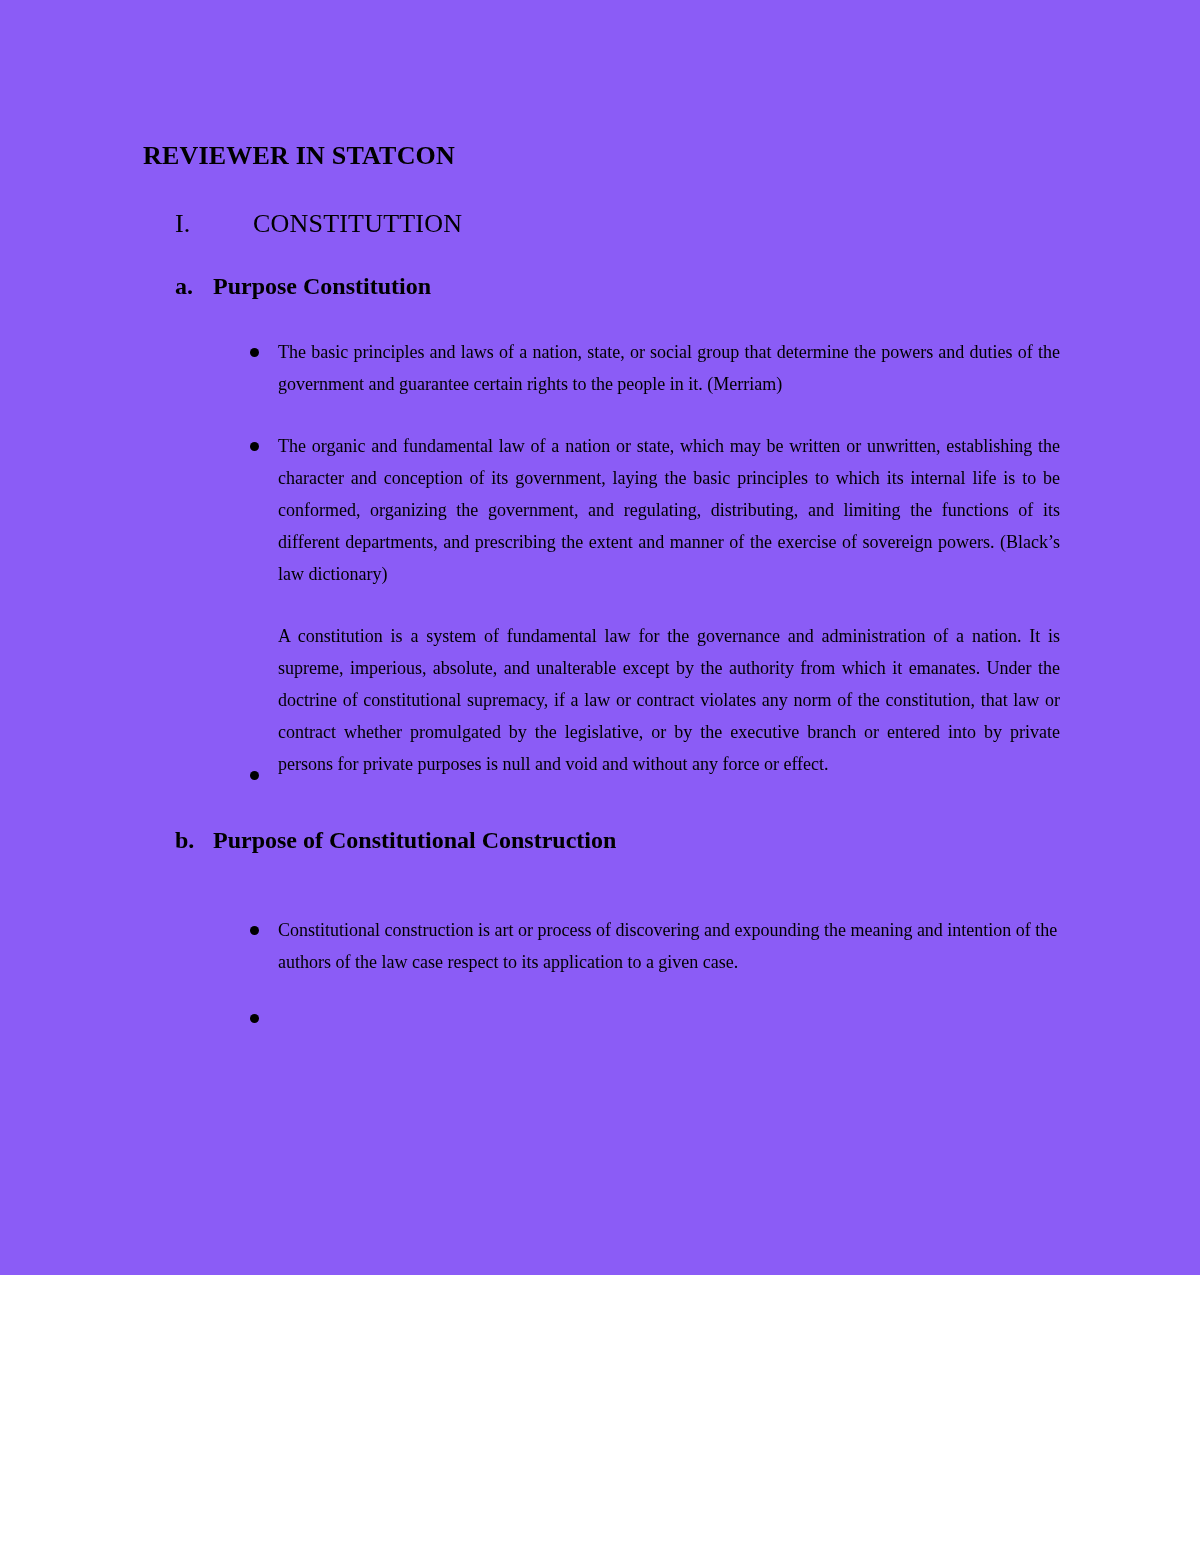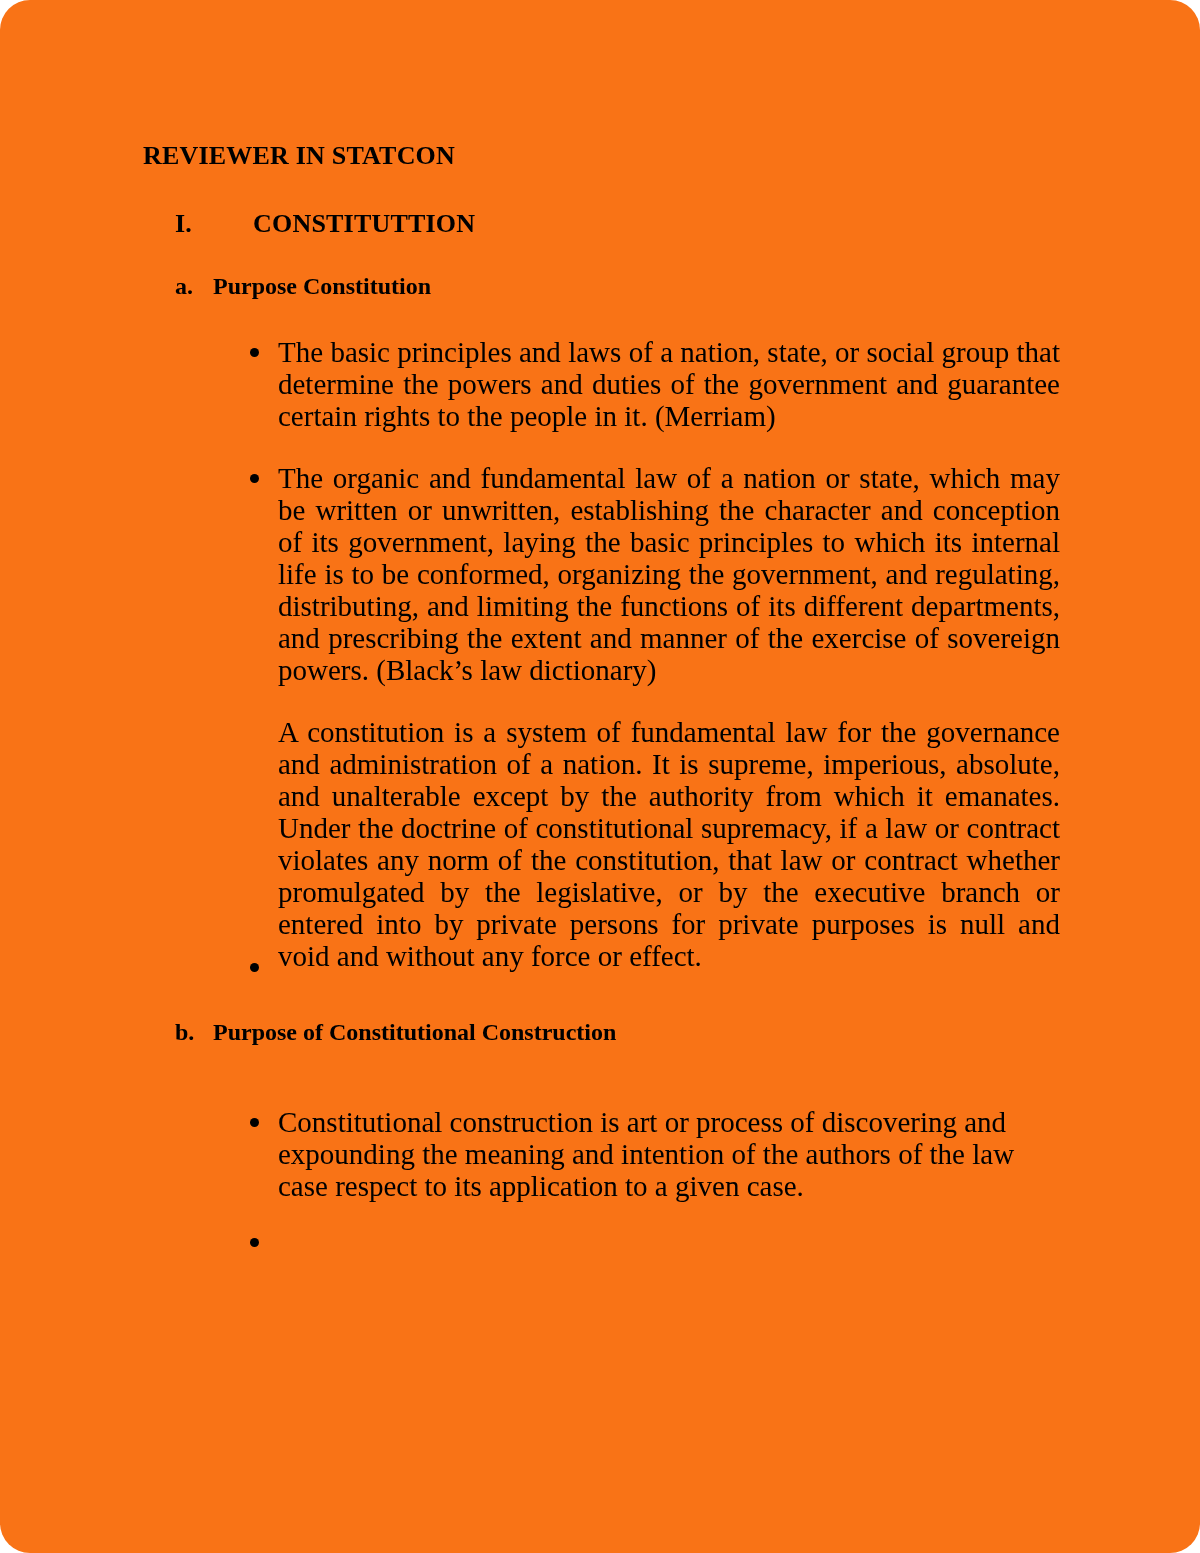--- a/index.html
+++ b/index.html
@@ -1,37 +1,36 @@
 <!DOCTYPE html>
 <html><head>
 <meta charset="utf-8">
 <style>
   * { margin: 0; padding: 0; box-sizing: border-box; }
   html, body { background: #ffffff; }
   .page {
     position: relative;
     width: 1200px;
-    height: 1553px;
-    background: #f97316;
+    height: 1275px;
+    background: #8b5cf6;
     color: #000000;
     font-family: "Liberation Serif", "DejaVu Serif", serif;
     padding: 140px 140px 0 143px;
     overflow: hidden;
-    border-radius: 30px;
   }
   .doc-title {
     font-size: 26px;
     font-weight: bold;
     line-height: 32px;
     margin: 0 0 36px 0;
     letter-spacing: 0.2px;
   }
   .heading-1 {
     font-size: 26px;
-    font-weight: bold;
+    font-weight: normal;
     line-height: 32px;
     margin: 0 0 30px 32px;
     letter-spacing: 0.2px;
   }
   .heading-1 .numeral {
     display: inline-block;
     width: 78px;
   }
   .sub-heading {
     font-size: 24px;
@@ -66,21 +65,21 @@
     content: "";
     display: block;
     width: 9px;
     height: 9px;
     border-radius: 50%;
     background: #000000;
     margin-top: 12px;
   }
   .btext {
     flex: 1;
-    font-size: 29px;
+    font-size: 18px;
     line-height: 32px;
     min-height: 32px;
   }
   .bullet.justify .btext {
     text-align: justify;
   }
 </style>
 </head>
 <body>
 

